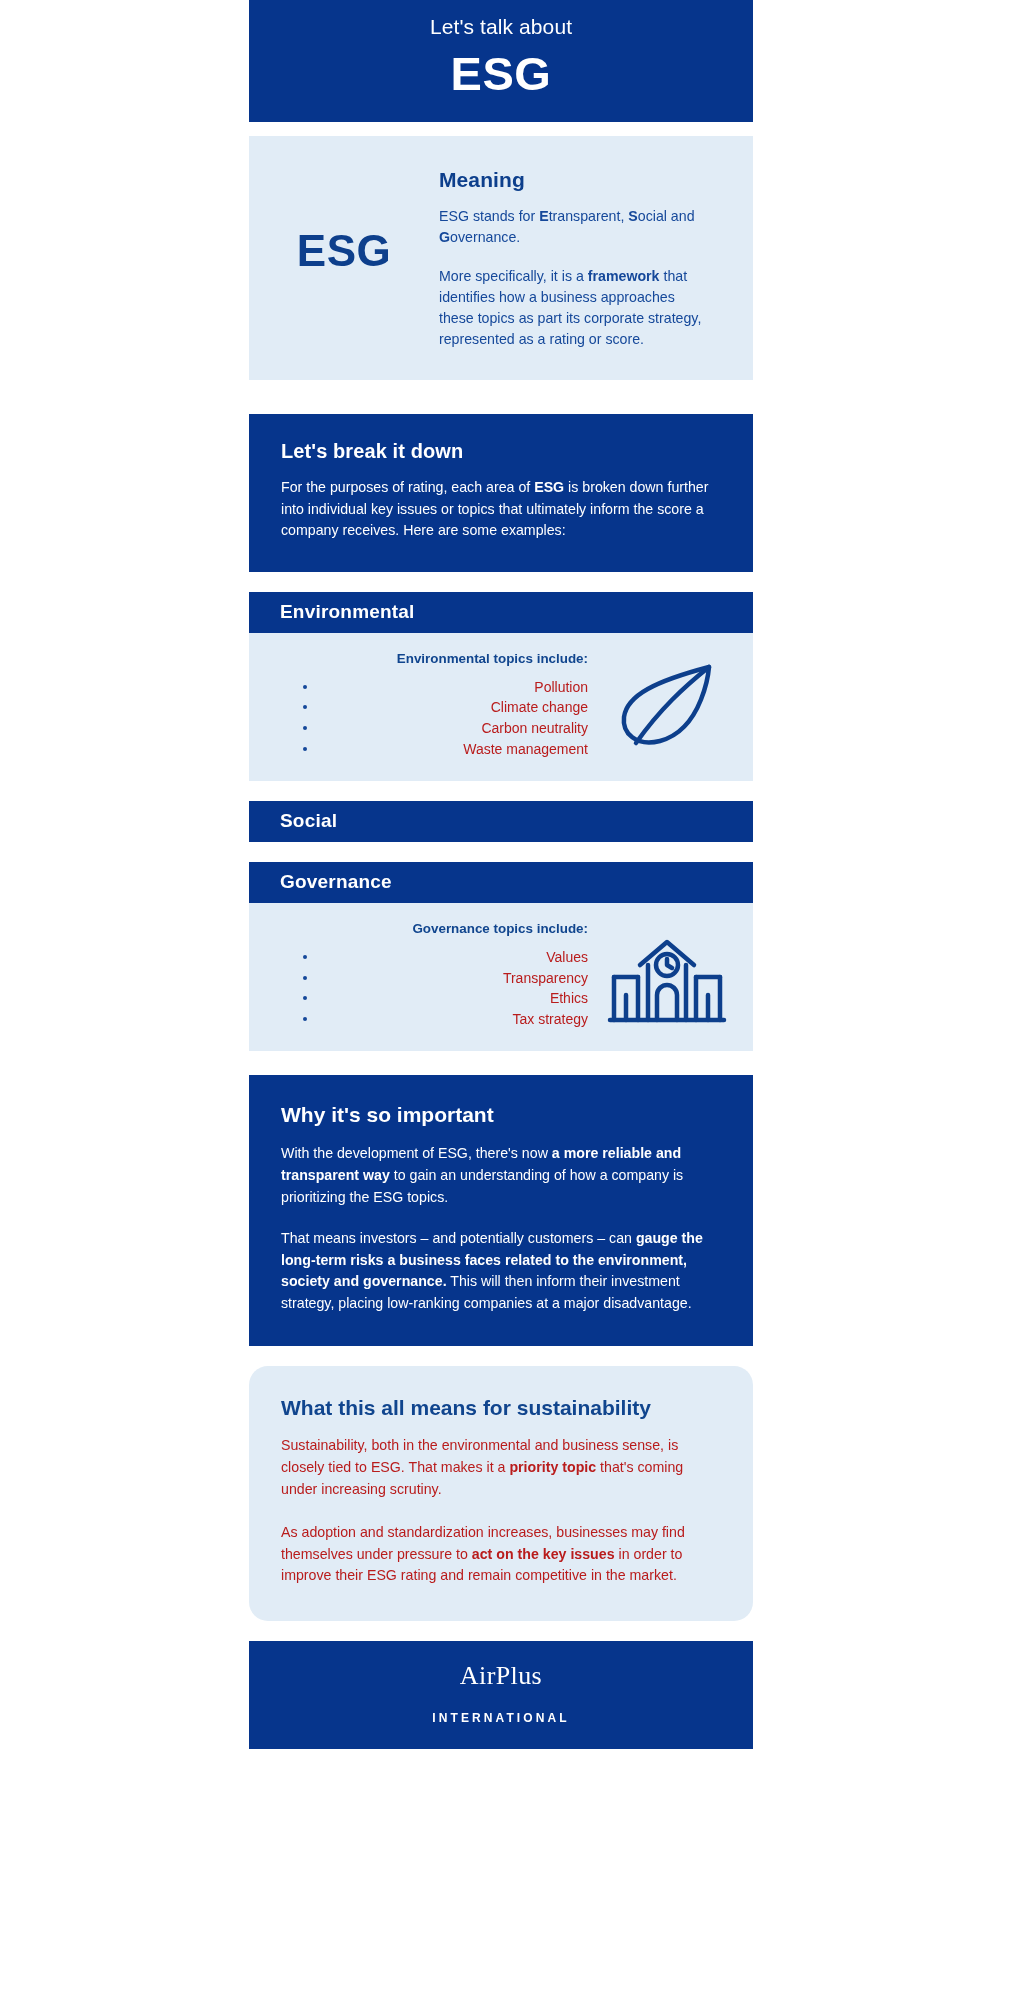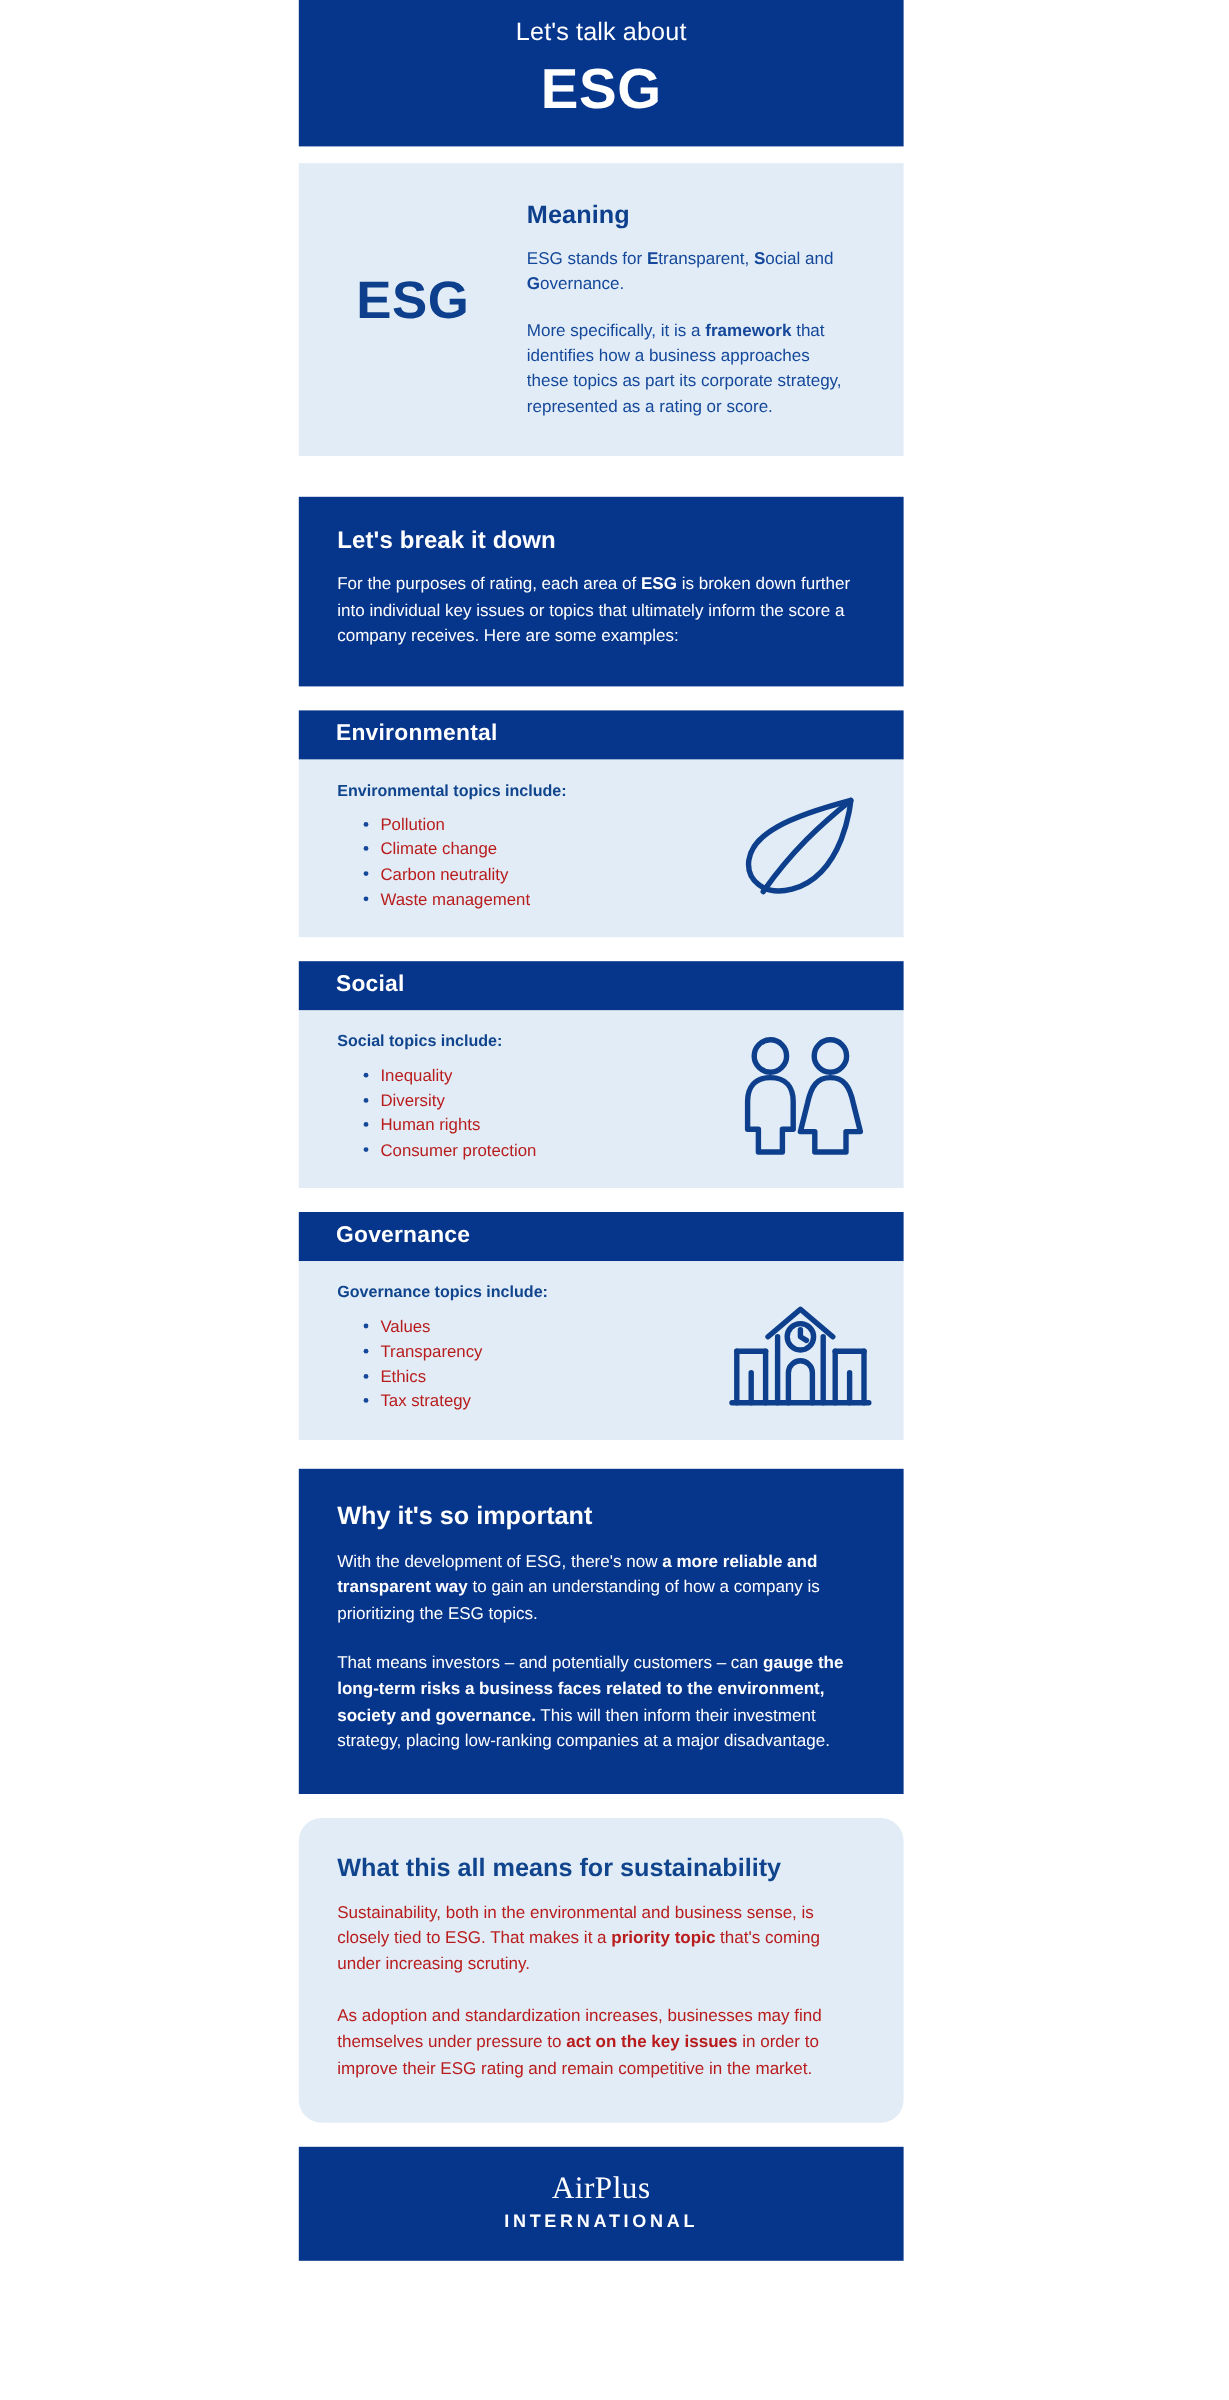--- a/index.html
+++ b/index.html
@@ -100,21 +100,21 @@
     font-size: 19px;
     font-weight: bold;
     letter-spacing: .2px;
   }
   .pillar-body {
     display: flex;
     align-items: flex-start;
     padding: 18px 0 22px 32px;
     min-height: 140px;
   }
-  .pillar-text { flex: 1 1 auto; }
+  .pillar-text { flex: 1 1 auto; text-align: right; }
   .pillar-sub {
     font-size: 13.4px;
     font-weight: bold;
     color: #10458e;
     margin-bottom: 11px;
   }
   .pillar-list {
     list-style: none;
     padding-left: 22px;
   }
@@ -185,24 +185,24 @@
     padding: 20px 0 24px 0;
     text-align: center;
   }
   .footer-logo {
     font-family: "Liberation Serif", serif;
     font-size: 26px;
     color: #ffffff;
     letter-spacing: .4px;
   }
   .footer-sub {
-    font-size: 15px;
+    font-size: 12px;
     letter-spacing: 3.1px;
     color: #ffffff;
-    margin-top: 4px;
+    margin-top: 20px;
     font-weight: bold;
   }
 
   b, strong { font-weight: bold; }
 </style>
 </head>
 <body>
 
 <div class="page">
   <div class="col">
@@ -242,41 +242,20 @@
           <svg width="110" height="96" viewBox="0 0 110 96" fill="none">
             <path d="M97 10 C 97 10, 92 72, 48 84 C 24 90, 10 76, 12 60 C 15 38, 44 24, 97 10 Z" stroke="#0d3f8c" stroke-width="4.5" fill="none" stroke-linejoin="round"></path>
             <path d="M97 10 C 72 30, 48 52, 24 86" stroke="#0d3f8c" stroke-width="4.5" fill="none" stroke-linecap="round"></path>
           </svg>
         </div>
       </div>
     </section>
 
     <section class="pillar">
       <div class="band-dark pillar-head">Social</div>
-      <div class="band-light pillar-body">
-        <div class="pillar-text">
-          <div class="pillar-sub">Social topics include:</div>
-          <ul class="pillar-list">
-            <li>Inequality</li>
-            <li>Diversity</li>
-            <li>Human rights</li>
-            <li>Consumer protection</li>
-          </ul>
-        </div>
-        <div class="pillar-icon">
-          <svg width="112" height="102" viewBox="0 0 112 102" fill="none" stroke="#0d3f8c" stroke-width="4.5" stroke-linejoin="round" stroke-linecap="round">
-
-            <circle cx="31" cy="17" r="13.5"></circle>
-            <path d="M31 35 C 18 35, 12 43, 12 55 L12 78 L21 78 L21 97 L41 97 L41 78 L50 78 L50 55 C 50 43, 44 35, 31 35 Z"></path>
-
-            <circle cx="81" cy="17" r="13.5"></circle>
-            <path d="M81 35 C 70 35, 65 42, 62 56 L56 80 L68 80 L68 97 L94 97 L94 80 L106 80 L100 56 C 97 42, 92 35, 81 35 Z"></path>
-          </svg>
-        </div>
-      </div>
     </section>
 
     <section class="pillar">
       <div class="band-dark pillar-head">Governance</div>
       <div class="band-light pillar-body">
         <div class="pillar-text">
           <div class="pillar-sub">Governance topics include:</div>
           <ul class="pillar-list">
             <li>Values</li>
             <li>Transparency</li>

